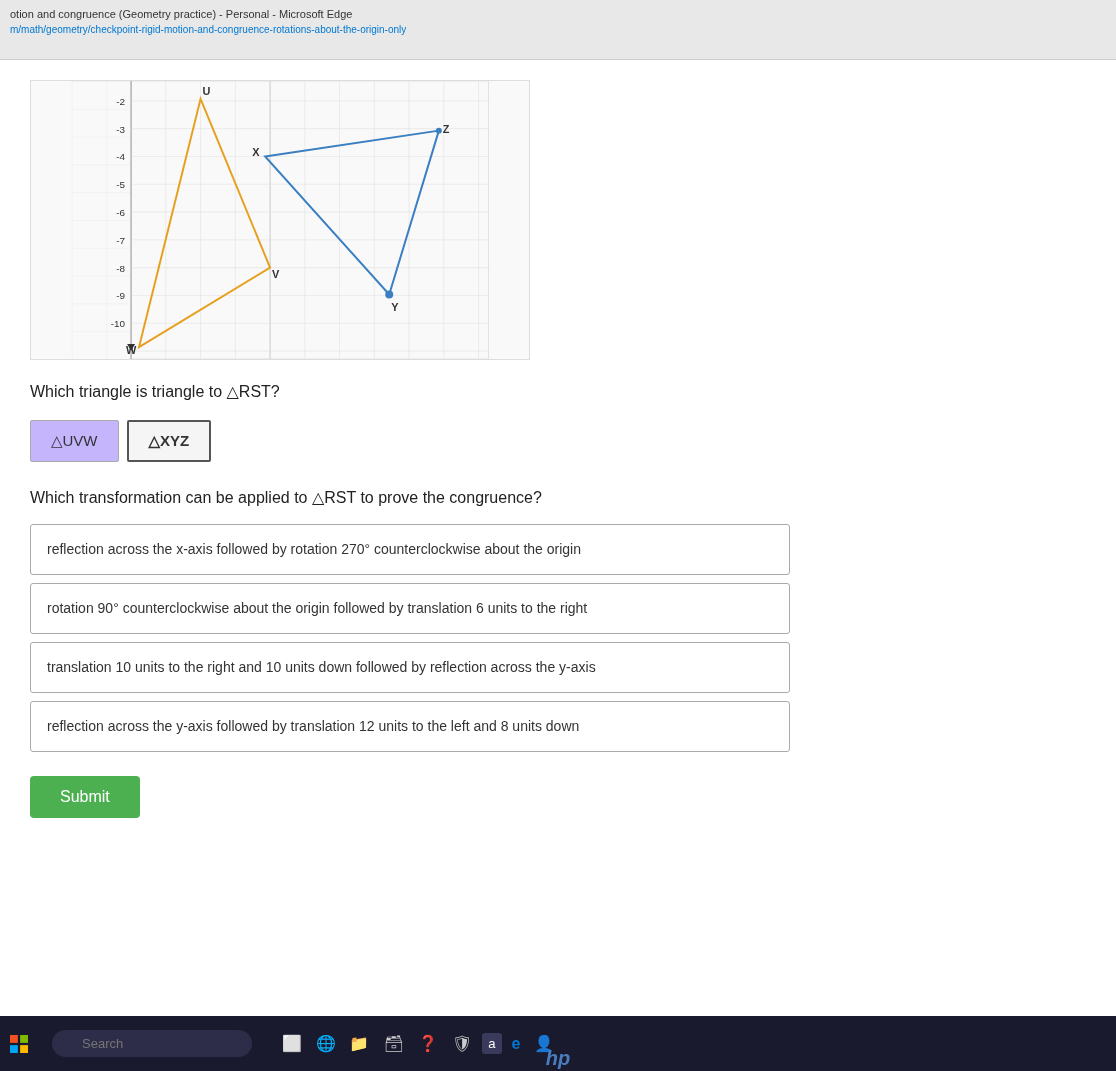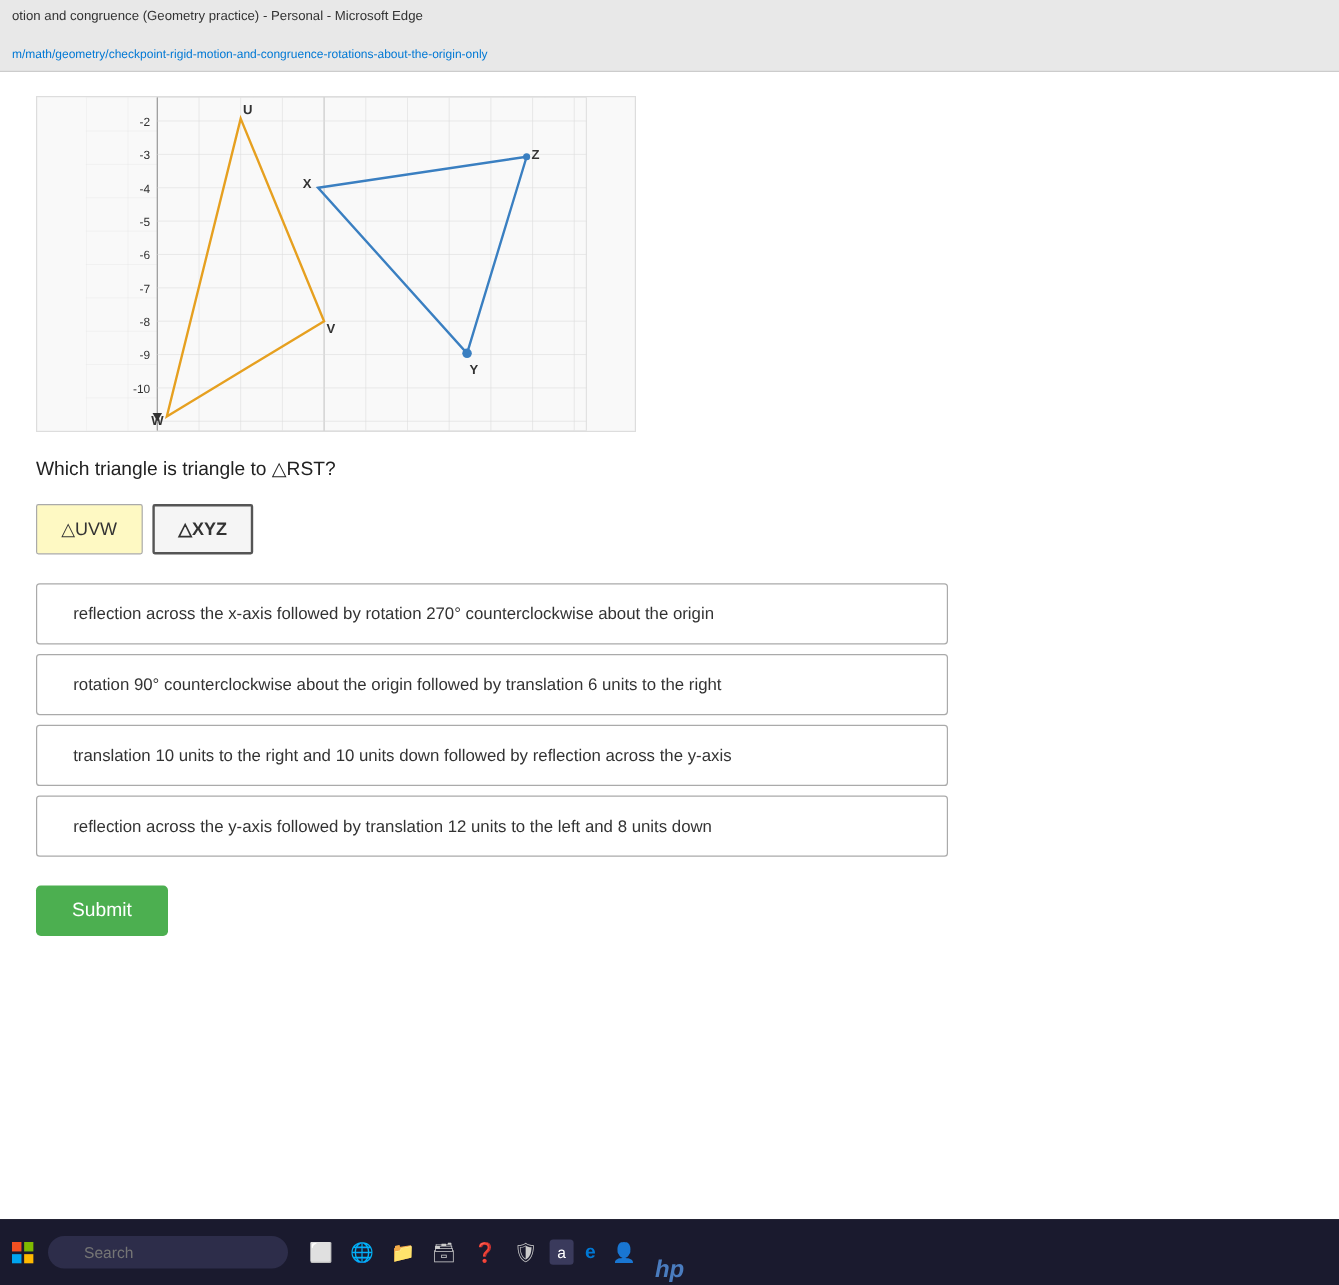--- a/index.html
+++ b/index.html
@@ -20,21 +20,20 @@
     }
     .tab-bar {
       font-size: 11px;
       color: #333;
       padding: 2px 0;
     }
     .address-bar {
       font-size: 10px;
       color: #0078d4;
       padding: 2px 0;
-      margin-top: 16px;
     }
     .main-content {
       background: #fff;
       width: 100%;
       height: calc(100% - 60px - 55px);
       overflow-y: auto;
       padding: 20px 40px 20px 30px;
     }
     .graph-container {
       display: flex;
@@ -57,42 +56,42 @@
       margin-bottom: 16px;
       line-height: 1.5;
     }
     .answer-choices {
       display: flex;
       gap: 8px;
       margin-bottom: 24px;
     }
     .choice-btn {
       border: 1px solid #aaa;
-      background: #fef9c3;
+      background: #c4b5fd;
       padding: 10px 20px;
       font-size: 15px;
       cursor: pointer;
       border-radius: 2px;
       color: #333;
     }
     .choice-btn.selected {
       border: 2px solid #555;
       background: #f5f5f5;
       font-weight: bold;
     }
     .transformation-question {
       font-size: 16px;
       color: #222;
       margin-bottom: 14px;
       line-height: 1.5;
     }
     .transform-option {
       border: 1px solid #aaa;
       background: #fff;
-      padding: 14px 30px;
+      padding: 14px 16px;
       font-size: 14px;
       color: #333;
       margin-bottom: 8px;
       cursor: pointer;
       border-radius: 3px;
       line-height: 1.5;
       max-width: 760px;
     }
     .submit-btn {
       background: #4caf50;
@@ -108,21 +107,21 @@
     .taskbar {
       position: absolute;
       bottom: 0;
       left: 0;
       width: 100%;
       height: 55px;
       background: #1a1a2e;
       display: flex;
       align-items: center;
       padding: 0 10px;
-      gap: 8px;
+      gap: 20px;
     }
     .taskbar-start {
       color: #fff;
       font-size: 18px;
       margin-right: 4px;
       display: flex;
       align-items: center;
     }
     .search-bar {
       background: #2d2d4a;
@@ -255,20 +254,21 @@
   
   <div class="question-text">Which triangle is triangle to △RST?</div>
 
   
   <div class="answer-choices">
     <button class="choice-btn">△UVW</button>
     <button class="choice-btn selected">△XYZ</button>
   </div>
 
   
+  <div class="transformation-question">Which transformation can be applied to △RST to prove the congruence?</div>
 
   
   <div class="transform-option">reflection across the x-axis followed by rotation 270° counterclockwise about the origin</div>
   <div class="transform-option">rotation 90° counterclockwise about the origin followed by translation 6 units to the right</div>
   <div class="transform-option">translation 10 units to the right and 10 units down followed by reflection across the y-axis</div>
   <div class="transform-option">reflection across the y-axis followed by translation 12 units to the left and 8 units down</div>
 
   
   <button class="submit-btn">Submit</button>
 

